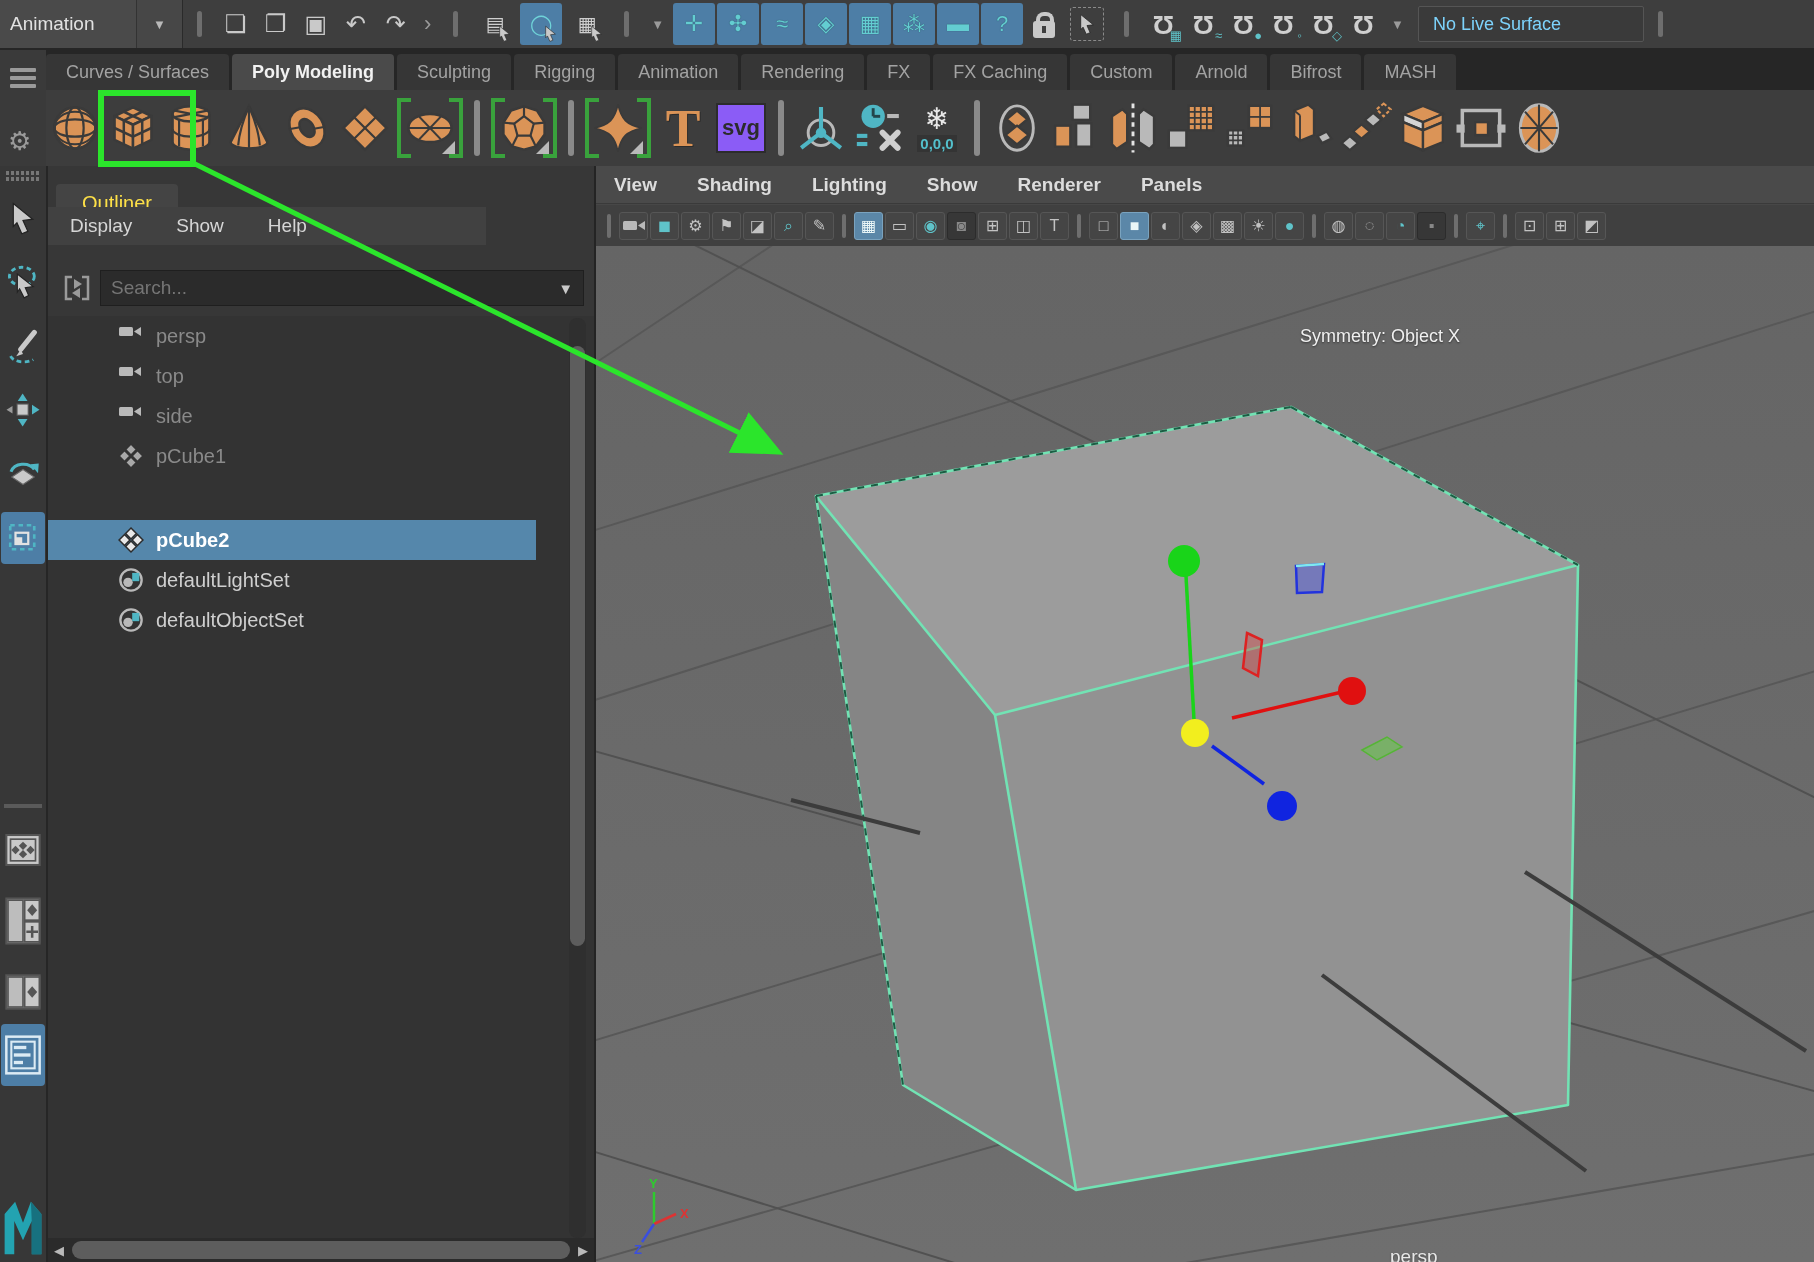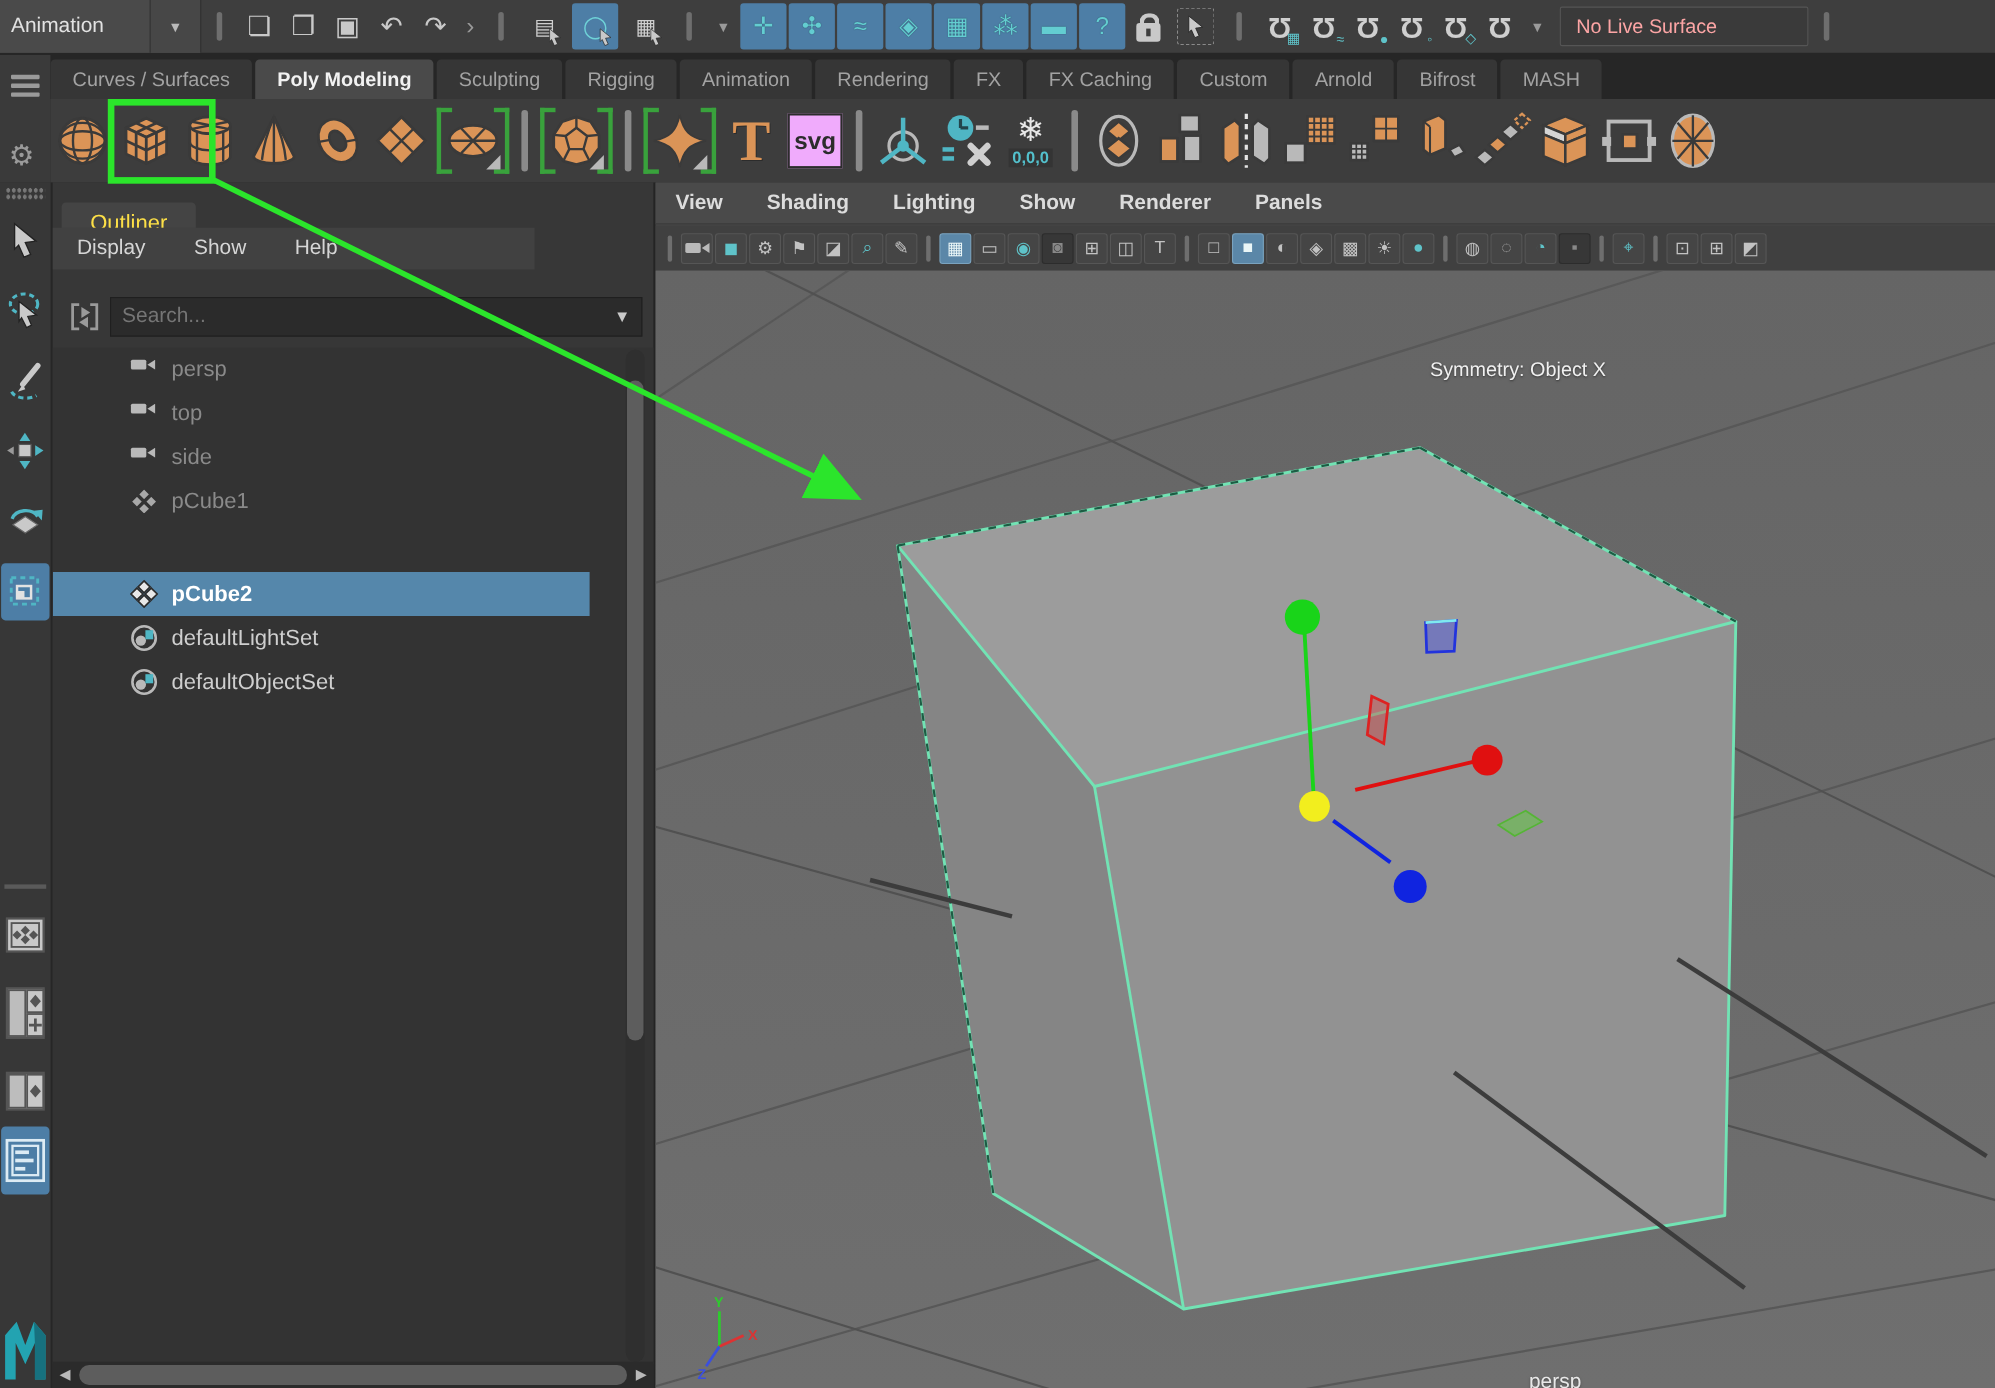--- a/index.html
+++ b/index.html
@@ -22,41 +22,41 @@
   .mode-glyph{font-size:20px;color:#cfcfcf;}
   .mode-btn.active .mode-glyph{color:#6fd3d8;}
   .mode-cursor{position:absolute;right:3px;bottom:2px;width:16px;height:18px;}
   .blue-btn{width:42px;height:42px;margin:0 1px;background:#4d7ea6;border-radius:3px;display:flex;align-items:center;justify-content:center;font-size:22px;color:#63cdd1;text-shadow:0 0 1px #20404f;flex:0 0 auto;}
   .lock-ico{width:22px;height:17px;background:#c9c9c9;border-radius:3px;position:relative;margin-top:10px;}
   .lock-ico:before{content:"";position:absolute;left:3px;top:-9px;width:10px;height:12px;border:4px solid #c9c9c9;border-bottom:none;border-radius:8px 8px 0 0;}
   .lock-ico:after{content:"";position:absolute;left:9px;top:5px;width:4px;height:7px;background:#3e3e3e;}
   .magnet{width:40px;height:42px;position:relative;display:flex;align-items:center;justify-content:center;flex:0 0 auto;}
   .magnet .horse{font-size:26px;font-weight:bold;color:#cfcfcf;transform:rotate(180deg);display:block;}
   .magnet .acc{position:absolute;right:1px;bottom:2px;font-size:13px;color:#5fc3c9;}
-  #livesurface{height:34px;min-width:196px;background:#3a3a3a;border:1px solid #555;border-radius:2px;display:flex;align-items:center;padding:0 14px;font-size:18px;color:#fca5a5;margin-left:6px;}
+  #livesurface{height:34px;min-width:196px;background:#3a3a3a;border:1px solid #555;border-radius:2px;display:flex;align-items:center;padding:0 14px;font-size:18px;color:#7dd3fc;margin-left:6px;}
 
   
   #shelfgutter{left:0;top:50px;width:46px;height:116px;background:#3a3a3a;}
   #shelfgutter .ham{position:absolute;left:10px;top:18px;width:26px;height:20px;}
   #shelfgutter .ham div{height:4px;background:#9a9a9a;margin-bottom:4px;border-radius:1px;}
   #shelfgutter .gear{position:absolute;left:8px;top:76px;font-size:26px;color:#9a9a9a;}
   #shelftabs{left:46px;top:50px;width:1768px;height:40px;background:#262626;display:flex;align-items:flex-end;}
   .shelftab{height:36px;display:flex;align-items:center;padding:0 20px;margin-right:3px;background:#363636;color:#a3a3a3;font-size:18px;border-radius:4px 4px 0 0;white-space:nowrap;}
   .shelftab.active{background:#4a4a4a;color:#f2f2f2;font-weight:bold;}
   #shelficons{left:46px;top:90px;width:1768px;height:76px;background:#3d3d3d;display:flex;align-items:center;overflow:hidden;}
   .shelf-btn{width:58px;height:66px;display:flex;align-items:center;justify-content:center;position:relative;flex:0 0 auto;}
   .shelf-sep{width:6px;height:56px;background:#8a8a8a;border-radius:3px;margin:0 8px;flex:0 0 auto;}
   .bracketed{border-left:4px solid #39a23c;border-right:4px solid #39a23c;height:60px;margin:0 3px;}
   .bracketed:before,.bracketed:after{content:"";position:absolute;width:14px;height:4px;background:#39a23c;}
   .bracketed:before{left:-4px;top:0;} .bracketed:after{left:-4px;bottom:0;}
   .bracketed .br2t{position:absolute;right:-4px;top:0;width:14px;height:4px;background:#39a23c;}
   .bracketed .br2b{position:absolute;right:-4px;bottom:0;width:14px;height:4px;background:#39a23c;}
   .optcorner{position:absolute;right:4px;bottom:4px;width:0;height:0;border-left:13px solid transparent;border-bottom:13px solid #b9b9b9;}
   .shelf-T{font-family:"Liberation Serif","DejaVu Serif",serif;font-size:52px;font-weight:bold;color:#DB9457;text-shadow:1px 1px 0 #2c2c2c;}
-  .svgchip{width:46px;height:46px;background:#f0abfc;border:2px solid #2c2c2c;display:flex;align-items:center;justify-content:center;font-size:22px;font-weight:bold;color:#2c2c2c;}
+  .svgchip{width:46px;height:46px;background:#8b5cf6;border:2px solid #2c2c2c;display:flex;align-items:center;justify-content:center;font-size:22px;font-weight:bold;color:#2c2c2c;}
   .snowwrap{display:flex;flex-direction:column;align-items:center;line-height:1;}
   .snowwrap .flake{font-size:30px;color:#e8e8e8;}
   .snowwrap .fval{font-size:15px;font-weight:bold;color:#53c0cc;background:#343434;padding:1px 3px;margin-top:1px;}
 
   
   #toolcol{left:0;top:166px;width:46px;height:1096px;background:#373737;border-right:2px solid #262626;}
   #toolcol .dots{position:absolute;left:5px;top:4px;width:36px;height:12px;
      background:radial-gradient(#777 1.6px,transparent 1.8px);background-size:5px 6px;}
   .tool-btn{position:absolute;left:1px;width:44px;height:52px;display:flex;align-items:center;justify-content:center;}
   .tool-btn.active{background:#4d7ea6;border-radius:4px;}

